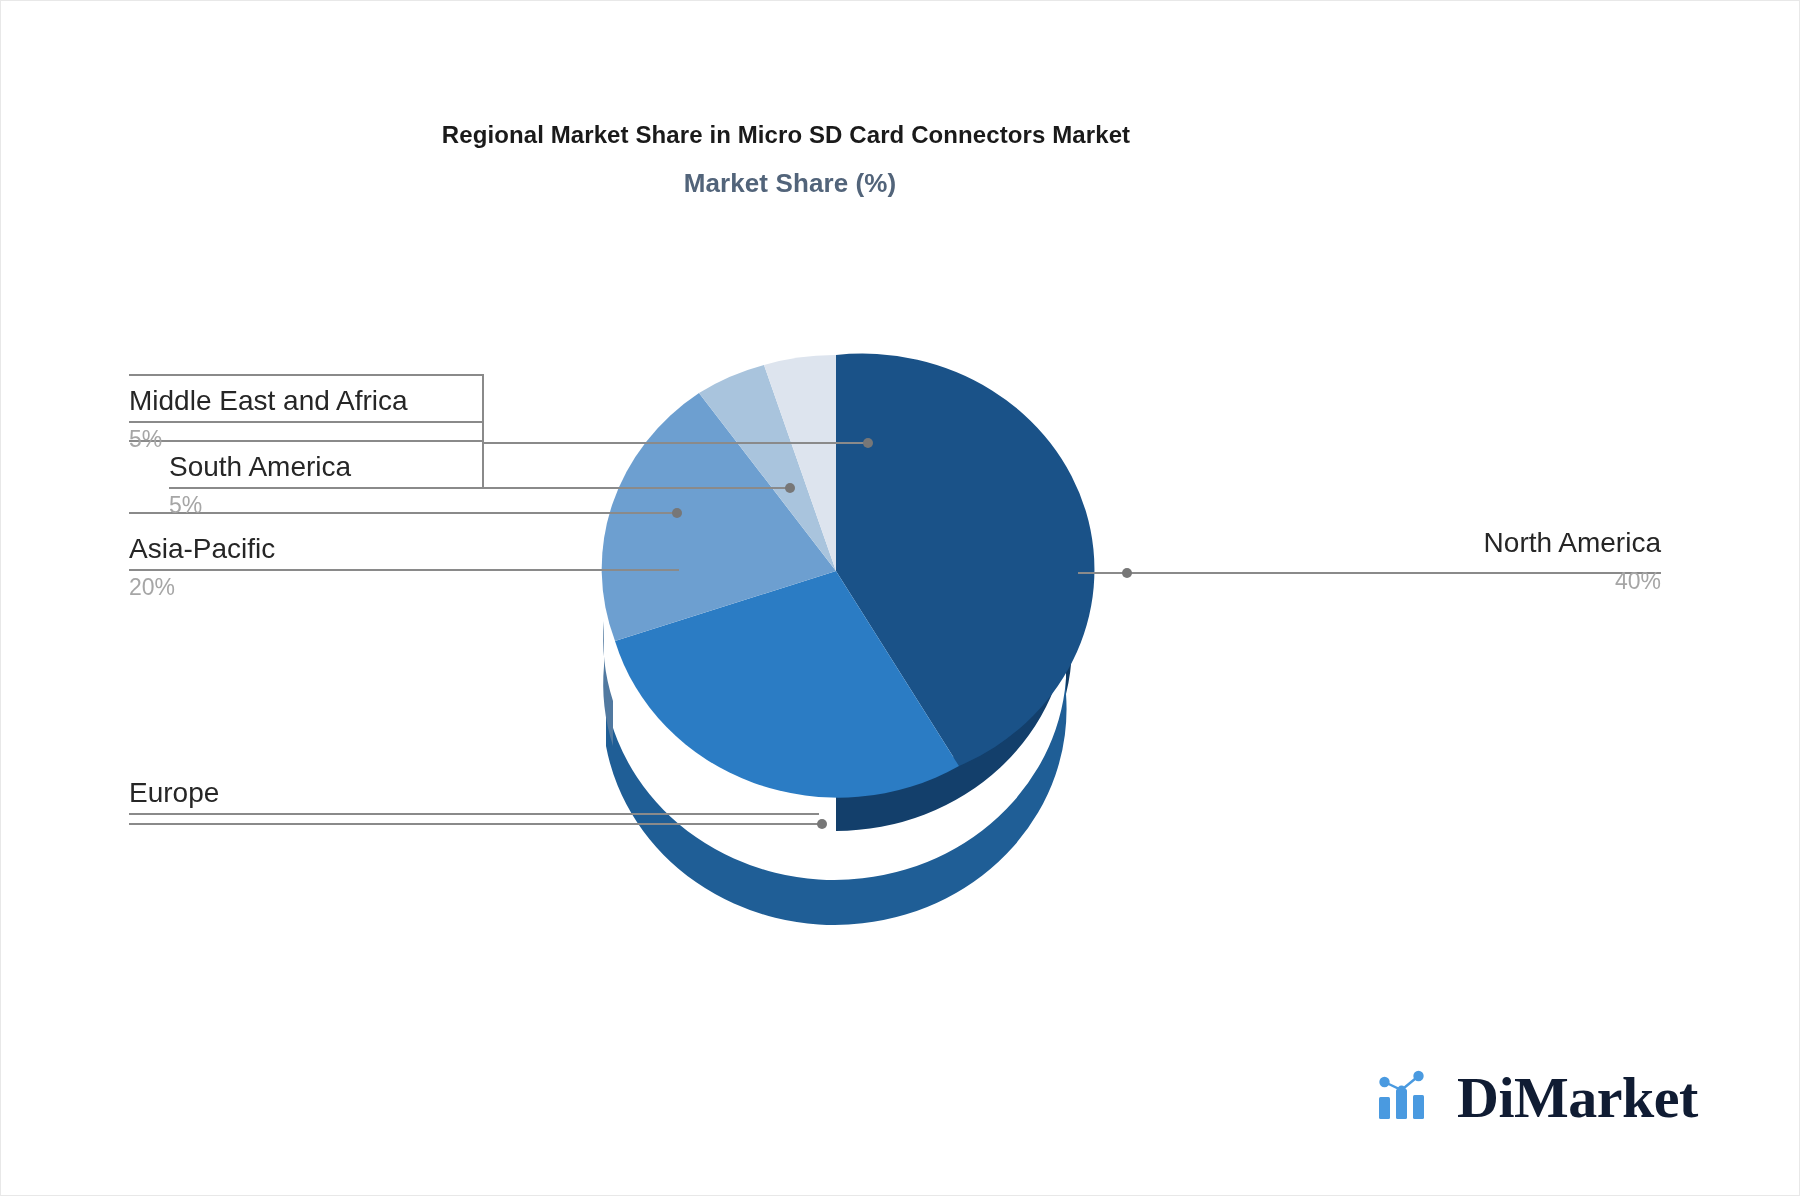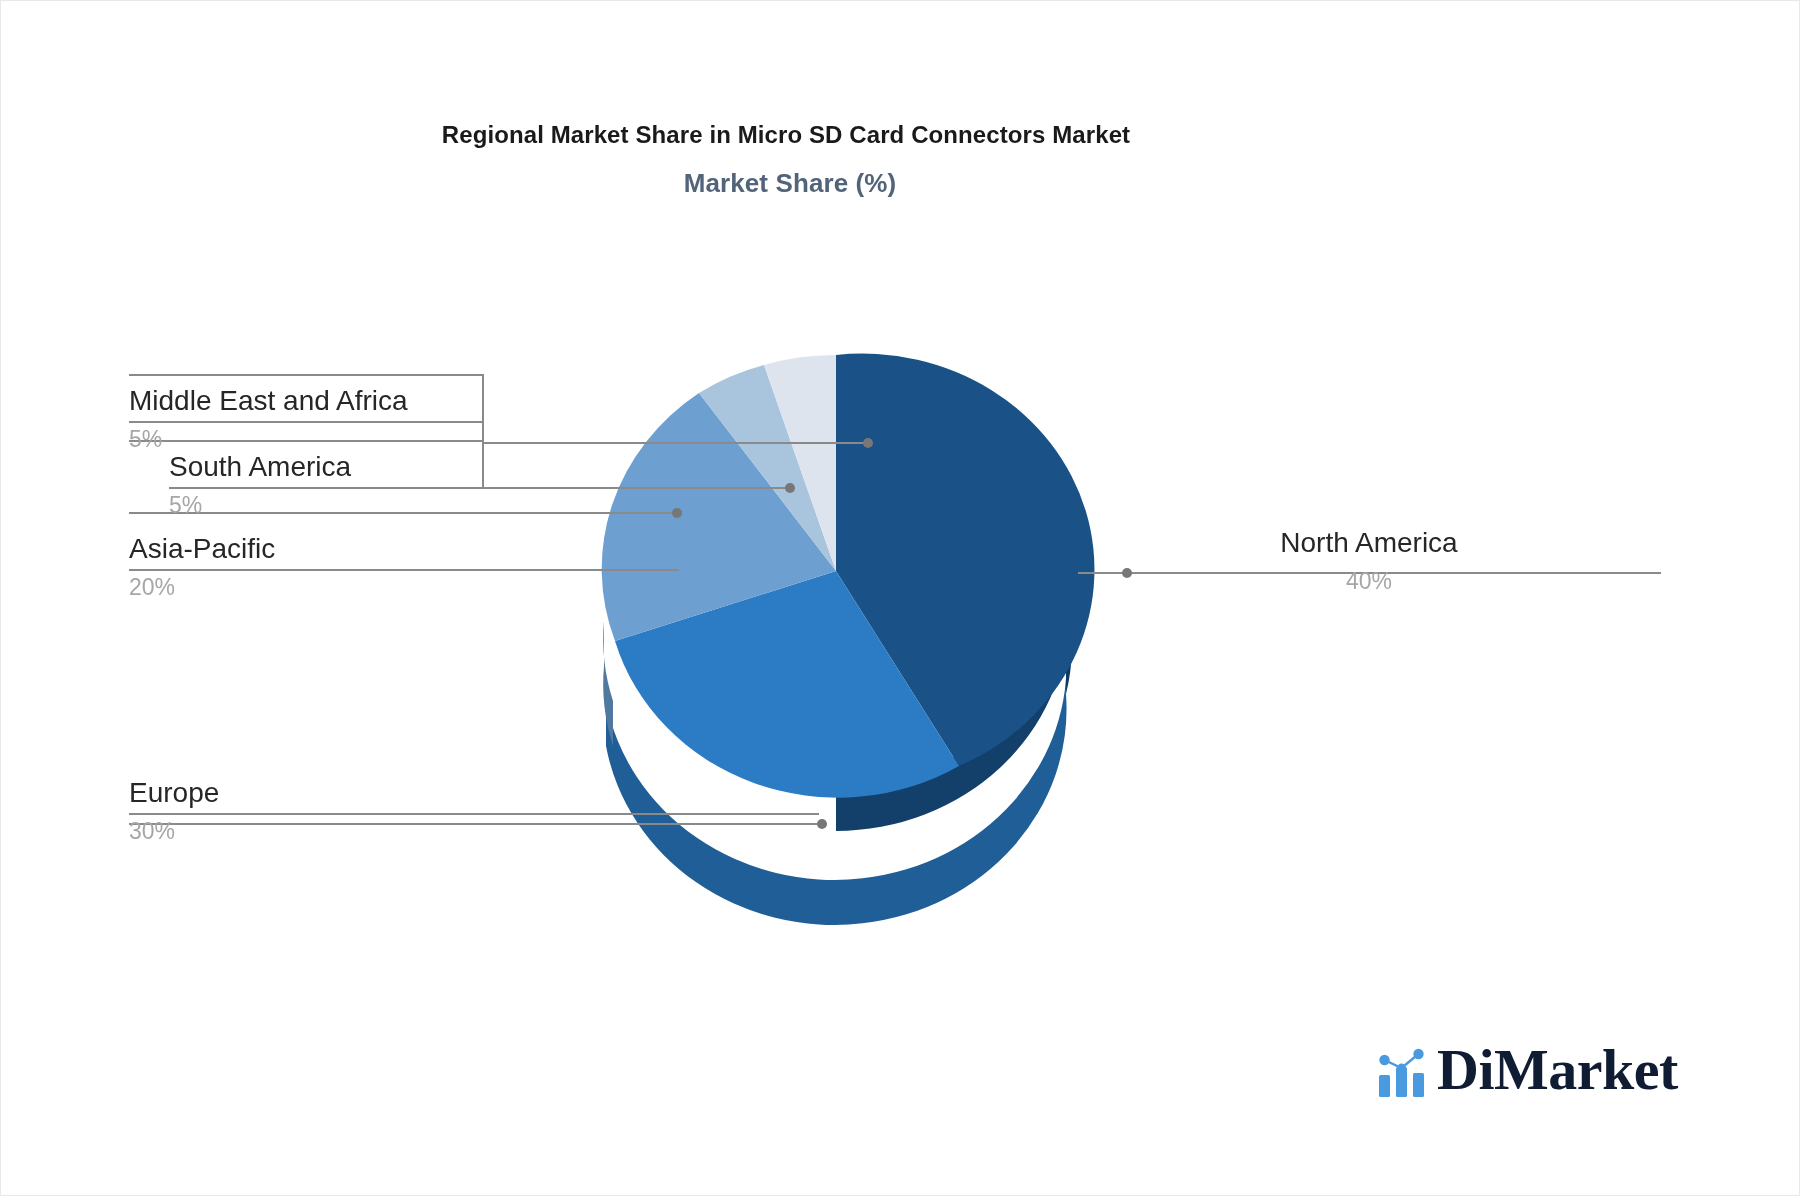--- a/index.html
+++ b/index.html
@@ -75,24 +75,24 @@
     color: #a6a6a6;
     line-height: 1.3;
     white-space: nowrap;
   }
   .label-right { text-align: right; }
 
   
   #logo {
     position: absolute;
     left: 1374px;
-    top: 1040px;
+    top: 1068px;
     display: flex;
-    align-items: flex-end;
-    gap: 4px;
+    align-items: flex-start;
+    gap: 24px;
   }
   #logo-mark { display: block; }
   #logo-text {
     font-family: "Liberation Serif", serif;
     font-size: 58px;
     font-weight: bold;
     color: #101c33;
     letter-spacing: -0.5px;
     line-height: 1;
   }
@@ -169,24 +169,23 @@
 
   <div class="label-group" style="left:128px; top:530px; width:550px;">
     <div class="label-name">Asia-Pacific</div>
     <div class="label-rule"></div>
     <div class="label-pct">20%</div>
   </div>
 
   <div class="label-group" style="left:128px; top:774px; width:690px;">
     <div class="label-name">Europe</div>
     <div class="label-rule"></div>
-    <div class="label-pct">30%</div>
-  </div>
-
-  <div class="label-group label-right" style="left:1076px; top:524px; width:584px;text-align:center;">
+  </div>
+
+  <div class="label-group label-right" style="left:1076px; top:524px; width:584px;">
     <div class="label-name">North America</div>
     <div class="label-rule" style="border-top-color:transparent;"></div>
     <div class="label-pct">40%</div>
   </div>
 
   <div id="logo">
     <svg id="logo-mark" width="58" height="52" viewBox="0 0 58 52">
 
       <rect x="4" y="28" width="11" height="22" rx="1.5" fill="#4a9ae0"></rect>
       <rect x="21" y="20" width="11" height="30" rx="1.5" fill="#4a9ae0"></rect>

